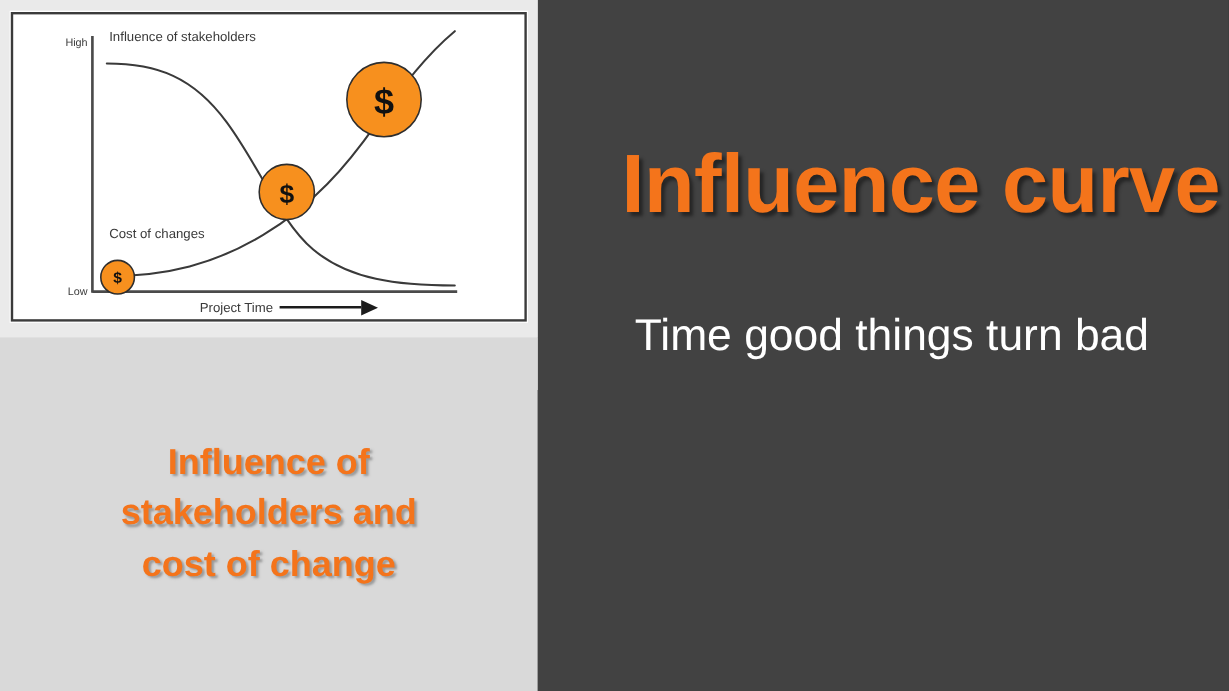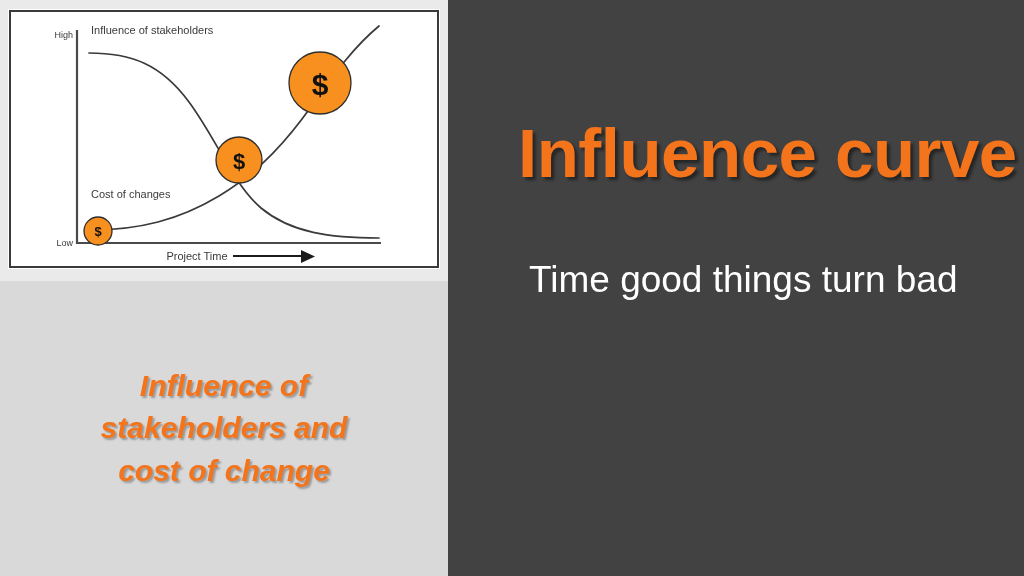--- a/index.html
+++ b/index.html
@@ -88,21 +88,20 @@
   #caption-panel {
     position: absolute;
     left: 0;
     top: 281px;
     width: 448px;
     height: 295px;
     background: #d9d9d9;
     display: flex;
     align-items: center;
     justify-content: center;
-    font-style: italic;
   }
   #caption-text {
     width: 340px;
     text-align: center;
     color: #F4741B;
     font-size: 30px;
     font-weight: bold;
     line-height: 1.42;
     text-shadow: 2px 2px 2px rgba(100,100,100,0.55);
     white-space: pre-line;

